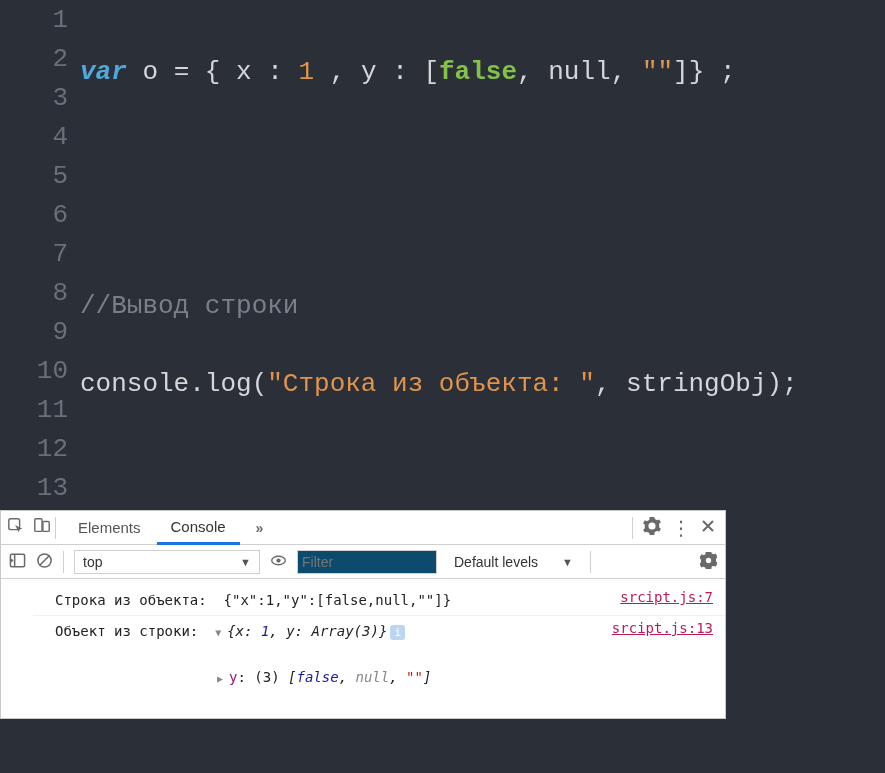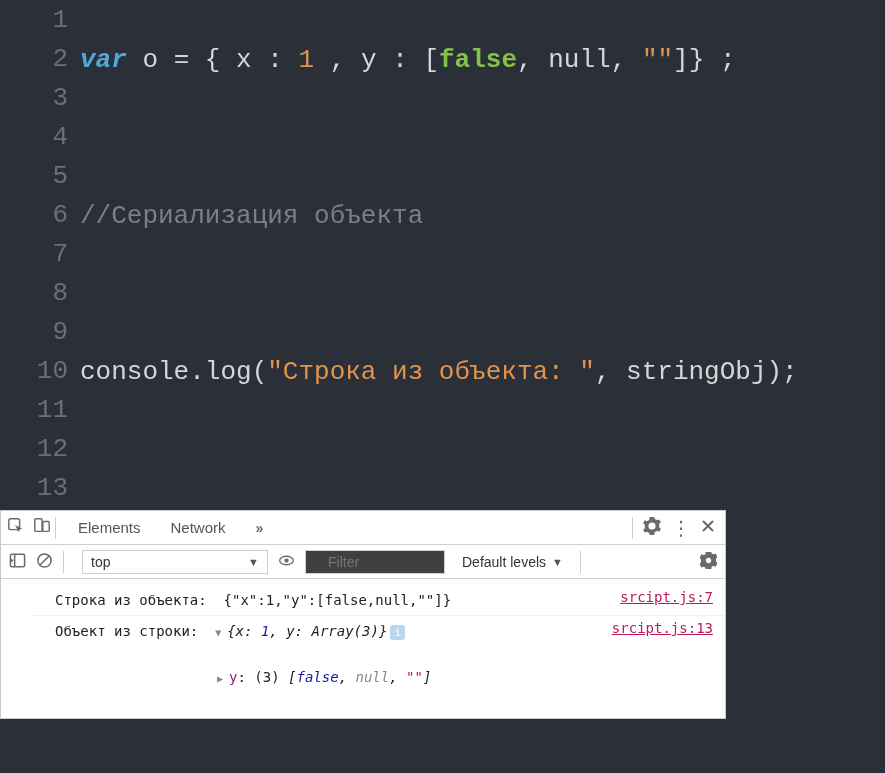--- a/index.html
+++ b/index.html
@@ -25,21 +25,21 @@
     font-size: 26px;
     line-height: 39px;
     padding-top: 1px;
     user-select: none;
   }
   .code {
     flex: 1;
     font-size: 26px;
     line-height: 39px;
     color: #d4d6d9;
-    padding-top: 2px;
+    padding-top: 14px;
     white-space: pre;
   }
   .tk-kw { color: #4fa8d8; font-weight: bold; font-style: italic; }
   .tk-num { color: #e0944c; }
   .tk-bool { color: #83c14b; font-weight: bold; }
   .tk-str { color: #e0944c; }
   .tk-cmt { color: #7a7f88; }
 
   
   .devtools {
@@ -83,29 +83,29 @@
   .dt-close svg { width:14px; height:14px; stroke:#6a6a6a; stroke-width:2; }
 
   .dt-tool2 {
     display:flex; align-items:center; height:34px;
     border-bottom:1px solid #d0d0d0; padding:0 8px; gap:10px;
   }
   .dt-tool2 svg { width:17px; height:17px; stroke:#6a6a6a; fill:none; stroke-width:1.6;}
   .dt-tool2 .ctx-sel {
     border:1px solid #d0d0d0; height:24px; display:flex; align-items:center;
     padding:0 8px; min-width:186px; justify-content:space-between; color:#333;
-    font-size:14px; background:#fff;margin-left:8px;
+    font-size:14px; background:#fff;
   }
   .dt-tool2 .tri { font-size:11px; color:#555; }
   .dt-tool2 .filter {
-    border:1px solid #d0d0d0; height:24px; padding:0 22px; width:140px;
-    font-family:inherit; font-size:14px; color:#999; background:#404040;
+    border:1px solid #d0d0d0; height:24px; padding:0 4px; width:140px;
+    font-family:inherit; font-size:14px; color:#999; background:#0c4a6e;
   }
   .dt-tool2 .lvl {
-    display:flex; align-items:center; gap:6px; color:#333; height:24px;
+    display:flex; align-items:center; gap:24px; color:#333; height:24px;
     padding:0 6px; border:1px solid transparent; font-size:14px;
   }
   .dt-tool2 .dt-gear { margin-left:auto; }
 
   .dt-log {
     font-family: Consolas, monospace;
     font-size: 14px;
     padding: 6px 0 2px 0;
   }
   .log-row {
@@ -145,22 +145,22 @@
     <div>8</div>
     <div>9</div>
     <div>10</div>
     <div>11</div>
     <div>12</div>
     <div>13</div>
   </div>
   <div class="code">
 <div><span class="tk-kw">var</span> <span>o</span> <span>=</span> <span>{</span> <span>x</span> <span>:</span> <span class="tk-num">1</span> <span>,</span> <span>y</span> <span>:</span> <span>[</span><span class="tk-bool">false</span><span>, </span><span>null</span><span>, </span><span class="tk-str">""</span><span>]</span><span>}</span> <span>;</span></div>
 <div> </div>
-<div><span class="tk-cmt">//Сериализация объекта</span></div>
 <div> </div>
+<div><span class="tk-cmt">//Вывод строки</span></div>
 <div><span>console.log(</span><span class="tk-str">"Строка из объекта: "</span><span>, stringObj);</span></div>
 <div> </div>
 <div><span class="tk-cmt">// Создание глубокой копии</span></div>
 <div><span>parseObj = JSON.parse(stringObj);</span></div>
 
 
 
   </div>
 </div>
 
@@ -170,21 +170,21 @@
       <span><svg viewBox="0 0 20 20">
             <rect x="2" y="2" width="12" height="12" rx="2"></rect>
             <path d="M9 9 L17 13 L14 14 L13 17 Z" fill="#6a6a6a" stroke="none"></path>
           </svg></span>
       <span><svg viewBox="0 0 20 20">
             <rect x="2" y="2" width="8" height="14" rx="1"></rect>
             <rect x="11" y="5" width="7" height="11" rx="1"></rect>
           </svg></span>
     </div>
     <div class="tab">Elements</div>
-    <div class="tab">Network</div>
+    <div class="tab active">Console</div>
     <div class="dt-more">»</div>
     <div class="dt-r">
       <span class="dt-sep"></span>
       <span class="dt-gear"><svg viewBox="0 0 20 20">
             <path d="M10 6a4 4 0 1 0 .001 8.001A4 4 0 0 0 10 6zm8 4c0 .5-.05 1-.14 1.47l2 1.56-1.9 3.3-2.36-.95c-.76.6-1.63 1.06-2.58 1.35L12.6 20H7.4l-.42-2.27a7.9 7.9 0 0 1-2.58-1.35l-2.36.95-1.9-3.3 2-1.56A8.1 8.1 0 0 1 2 10c0-.5.05-1 .14-1.47l-2-1.56 1.9-3.3 2.36.95c.76-.6 1.63-1.06 2.58-1.35L7.4 0h5.2l.42 2.27c.95.29 1.82.75 2.58 1.35l2.36-.95 1.9 3.3-2 1.56c.09.47.14.97.14 1.47z"></path>
           </svg></span>
       <span class="dt-dots">⋮</span>
       <span class="dt-close"><svg viewBox="0 0 14 14">
             <path d="M2 2 L12 12 M12 2 L2 12"></path>
           </svg></span>

